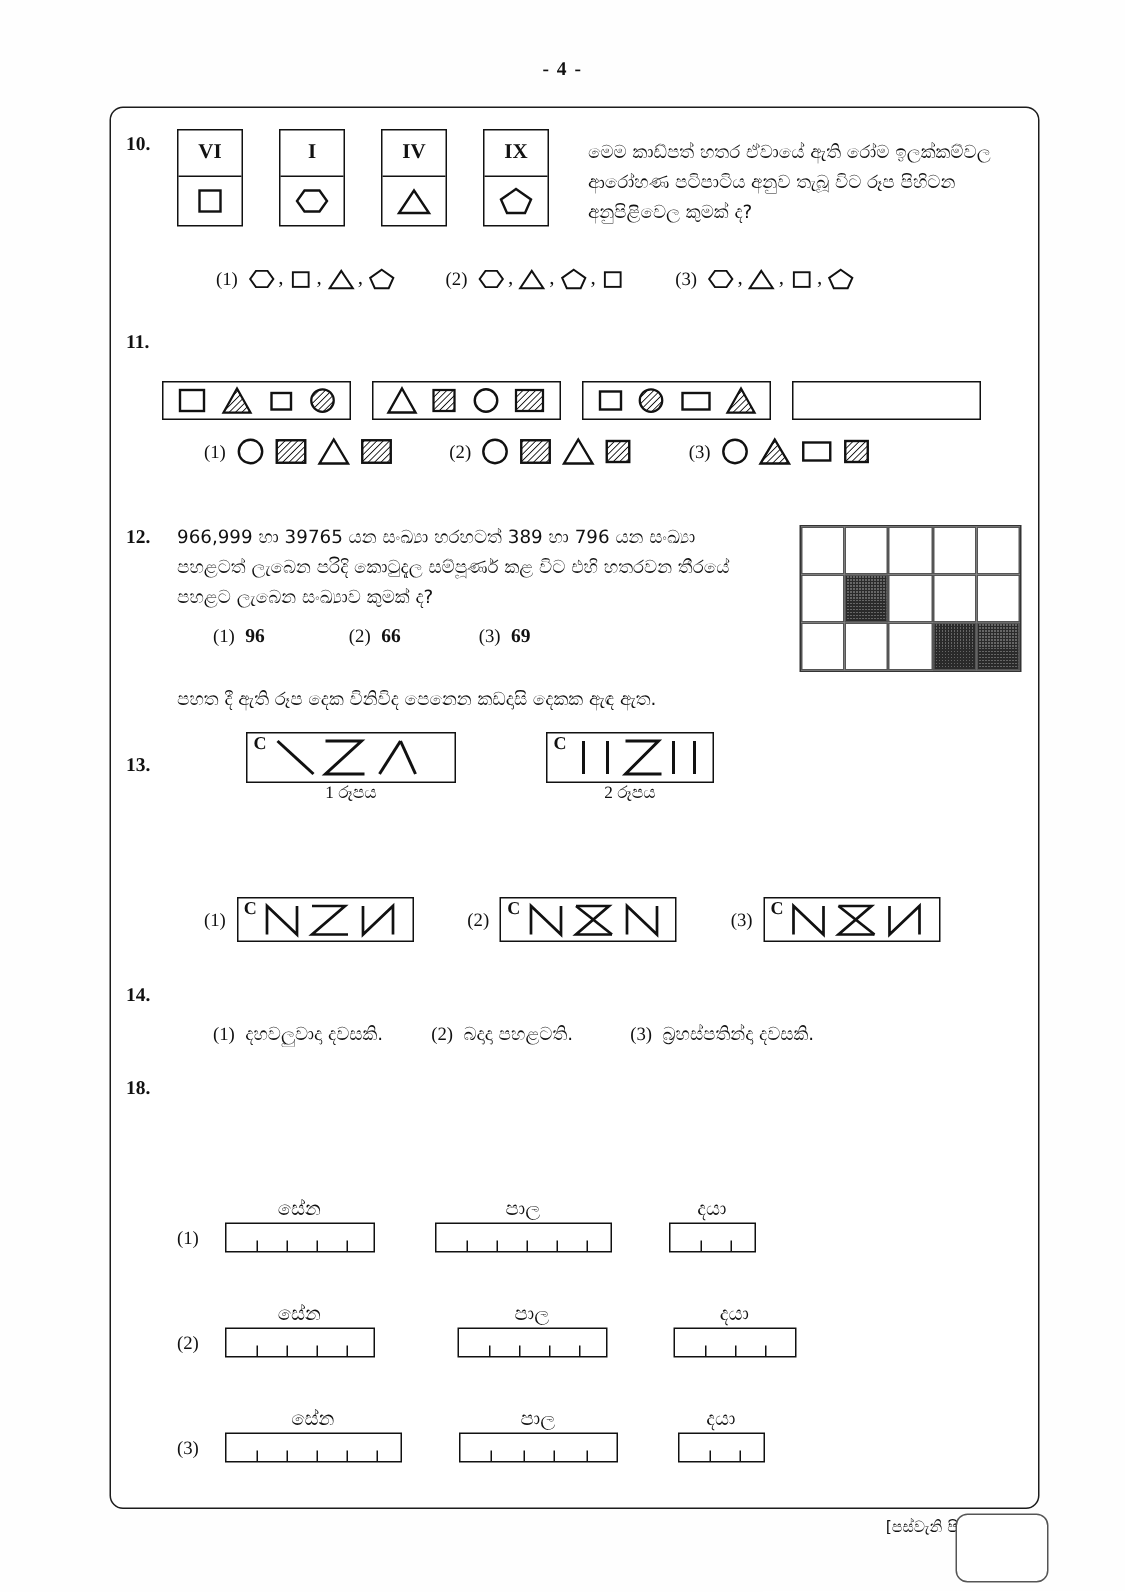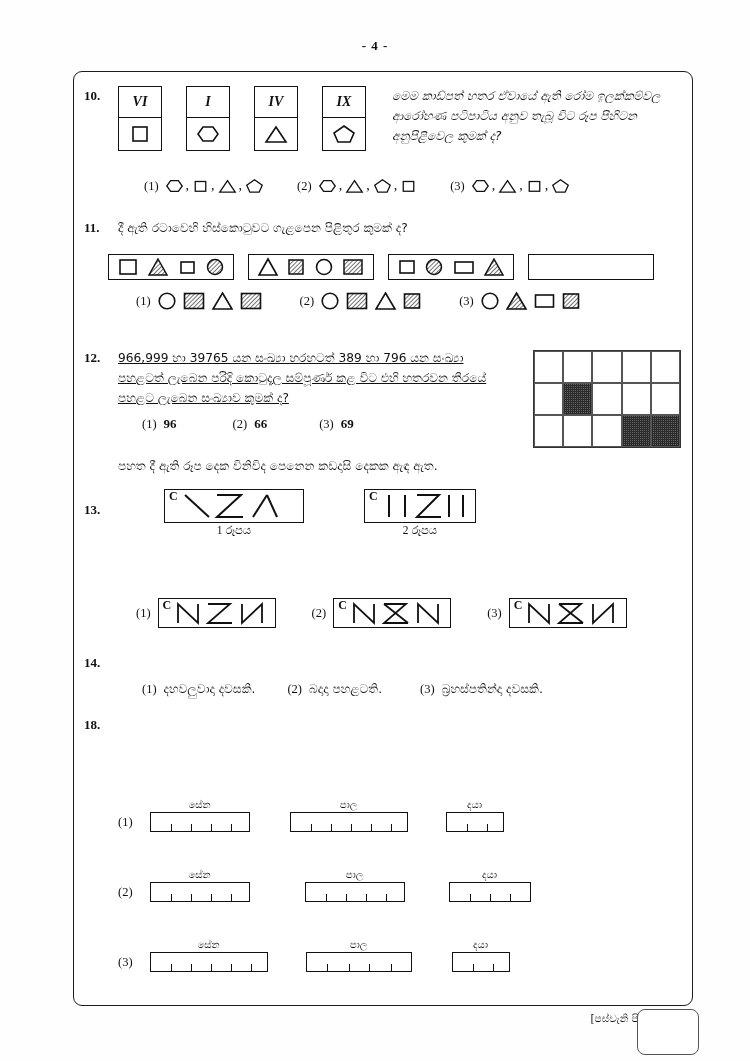--- a/index.html
+++ b/index.html
@@ -100,21 +100,21 @@
 
   
   .bar{
     border:1.5px solid #111;height:20px;box-sizing:border-box;
     position:relative;background:#fff;
   }
   .bar i{
     position:absolute;bottom:0;width:1.4px;background:#111;height:7px;
   }
   .barlab{
-    text-align:center;font-size:10px;margin-bottom:1px;
+    text-align:center;font-size:13px;margin-bottom:1px;
     font-family:"DejaVu Sans",sans-serif;
   }
   .bargroup{display:flex;align-items:flex-end;}
 
   .footer-note{
     position:absolute;left:0;right:0;bottom:0;text-align:right;
     font-size:10.5px;font-family:"DejaVu Sans",sans-serif;
   }
   .foot-wrap{
     position:absolute;left:73px;top:1012px;width:620px;
@@ -129,21 +129,21 @@
 
 <div class="page">
 
   <div class="page-no">- 4 -</div>
 
   <div class="frame">
 
     <div class="q" style="left:0;top:8px;width:100%;height:130px;">
       <div class="qnum" style="top:8px;">10.</div>
       <div class="qbody" style="top:0;">
-        <div style="display:flex;align-items:center;font-style:italic;">
+        <div style="display:flex;align-items:flex-end;">
           <div class="cards" style="margin-top:6px;">
 
             <div class="card">
               <div class="top">VI</div>
               <div class="bot">
                 <svg width="20" height="20" viewBox="0 0 20 20">
                     <rect x="3" y="3" width="14" height="14" fill="none" stroke="#111" stroke-width="1.6"></rect>
                   </svg>
               </div>
             </div>
@@ -238,21 +238,20 @@
             <svg width="17" height="16" viewBox="0 0 22 20">
                 <polygon points="11,2 21,9 17,18 5,18 1,9" fill="none" stroke="#111" stroke-width="1.7"></polygon>
               </svg>
           </span>
         </div>
       </div>
     </div>
 
     <div class="q" style="left:0;top:148px;width:100%;height:120px;">
       <div class="qnum" style="top:0;">11.</div>
-      <div class="qbody sin" style="top:-2px;">දී ඇති රටාවෙහි හිස්කොටුවට ගැළපෙන පිළිතුර කුමක් ද?</div>
 
       <div style="position:absolute;left:34px;top:34px;display:flex;align-items:center;gap:14px;">
         <div class="seqbox" style="width:126px;">
           <svg width="20" height="18" viewBox="0 0 20 18">
               <rect x="2" y="2" width="16" height="14" fill="none" stroke="#111" stroke-width="1.6"></rect>
             </svg>
           <svg width="20" height="18" viewBox="0 0 20 18">
               <defs>
                 <pattern id="h1" width="3" height="3" patternTransform="rotate(45)" patternUnits="userSpaceOnUse">
                   <line x1="0" y1="0" x2="0" y2="3" stroke="#111" stroke-width="1.2"></line>
@@ -348,21 +347,21 @@
             <svg width="18" height="18" viewBox="0 0 18 18">
                 <rect x="1.5" y="2" width="15" height="14" fill="url(#h1)" stroke="#111" stroke-width="1.6"></rect>
               </svg>
           </span>
         </div>
       </div>
     </div>
 
     <div class="q" style="left:0;top:278px;width:100%;height:110px;">
       <div class="qnum" style="top:0;">12.</div>
-      <div class="qbody sin" style="top:-2px;width:395px;right:auto;text-decoration:underline;">966,999 හා 39765 යන සංඛ්‍යා හරහටත් 389 හා 796 යන සංඛ්‍යා පහළටත් ලැබෙන පරිදි කොටුදැල සම්පූර්ණ කළ විට එහි හතරවන තීරයේ පහළට ලැබෙන සංඛ්‍යාව කුමක් ද?</div>
+      <div class="qbody sin" style="top:-2px;width:395px;right:auto;">966,999 හා 39765 යන සංඛ්‍යා හරහටත් 389 හා 796 යන සංඛ්‍යා පහළටත් ලැබෙන පරිදි කොටුදැල සම්පූර්ණ කළ විට එහි හතරවන තීරයේ පහළට ලැබෙන සංඛ්‍යාව කුමක් ද?</div>
 
       <div style="position:absolute;left:68px;top:66px;display:flex;align-items:center;">
         <div class="optrow">
           <span class="optlab">(1)</span>
           <span class="optval num">96</span>
         </div>
         <div class="optrow" style="margin-left:56px;">
           <span class="optlab">(2)</span>
           <span class="optval num">66</span>
         </div>

